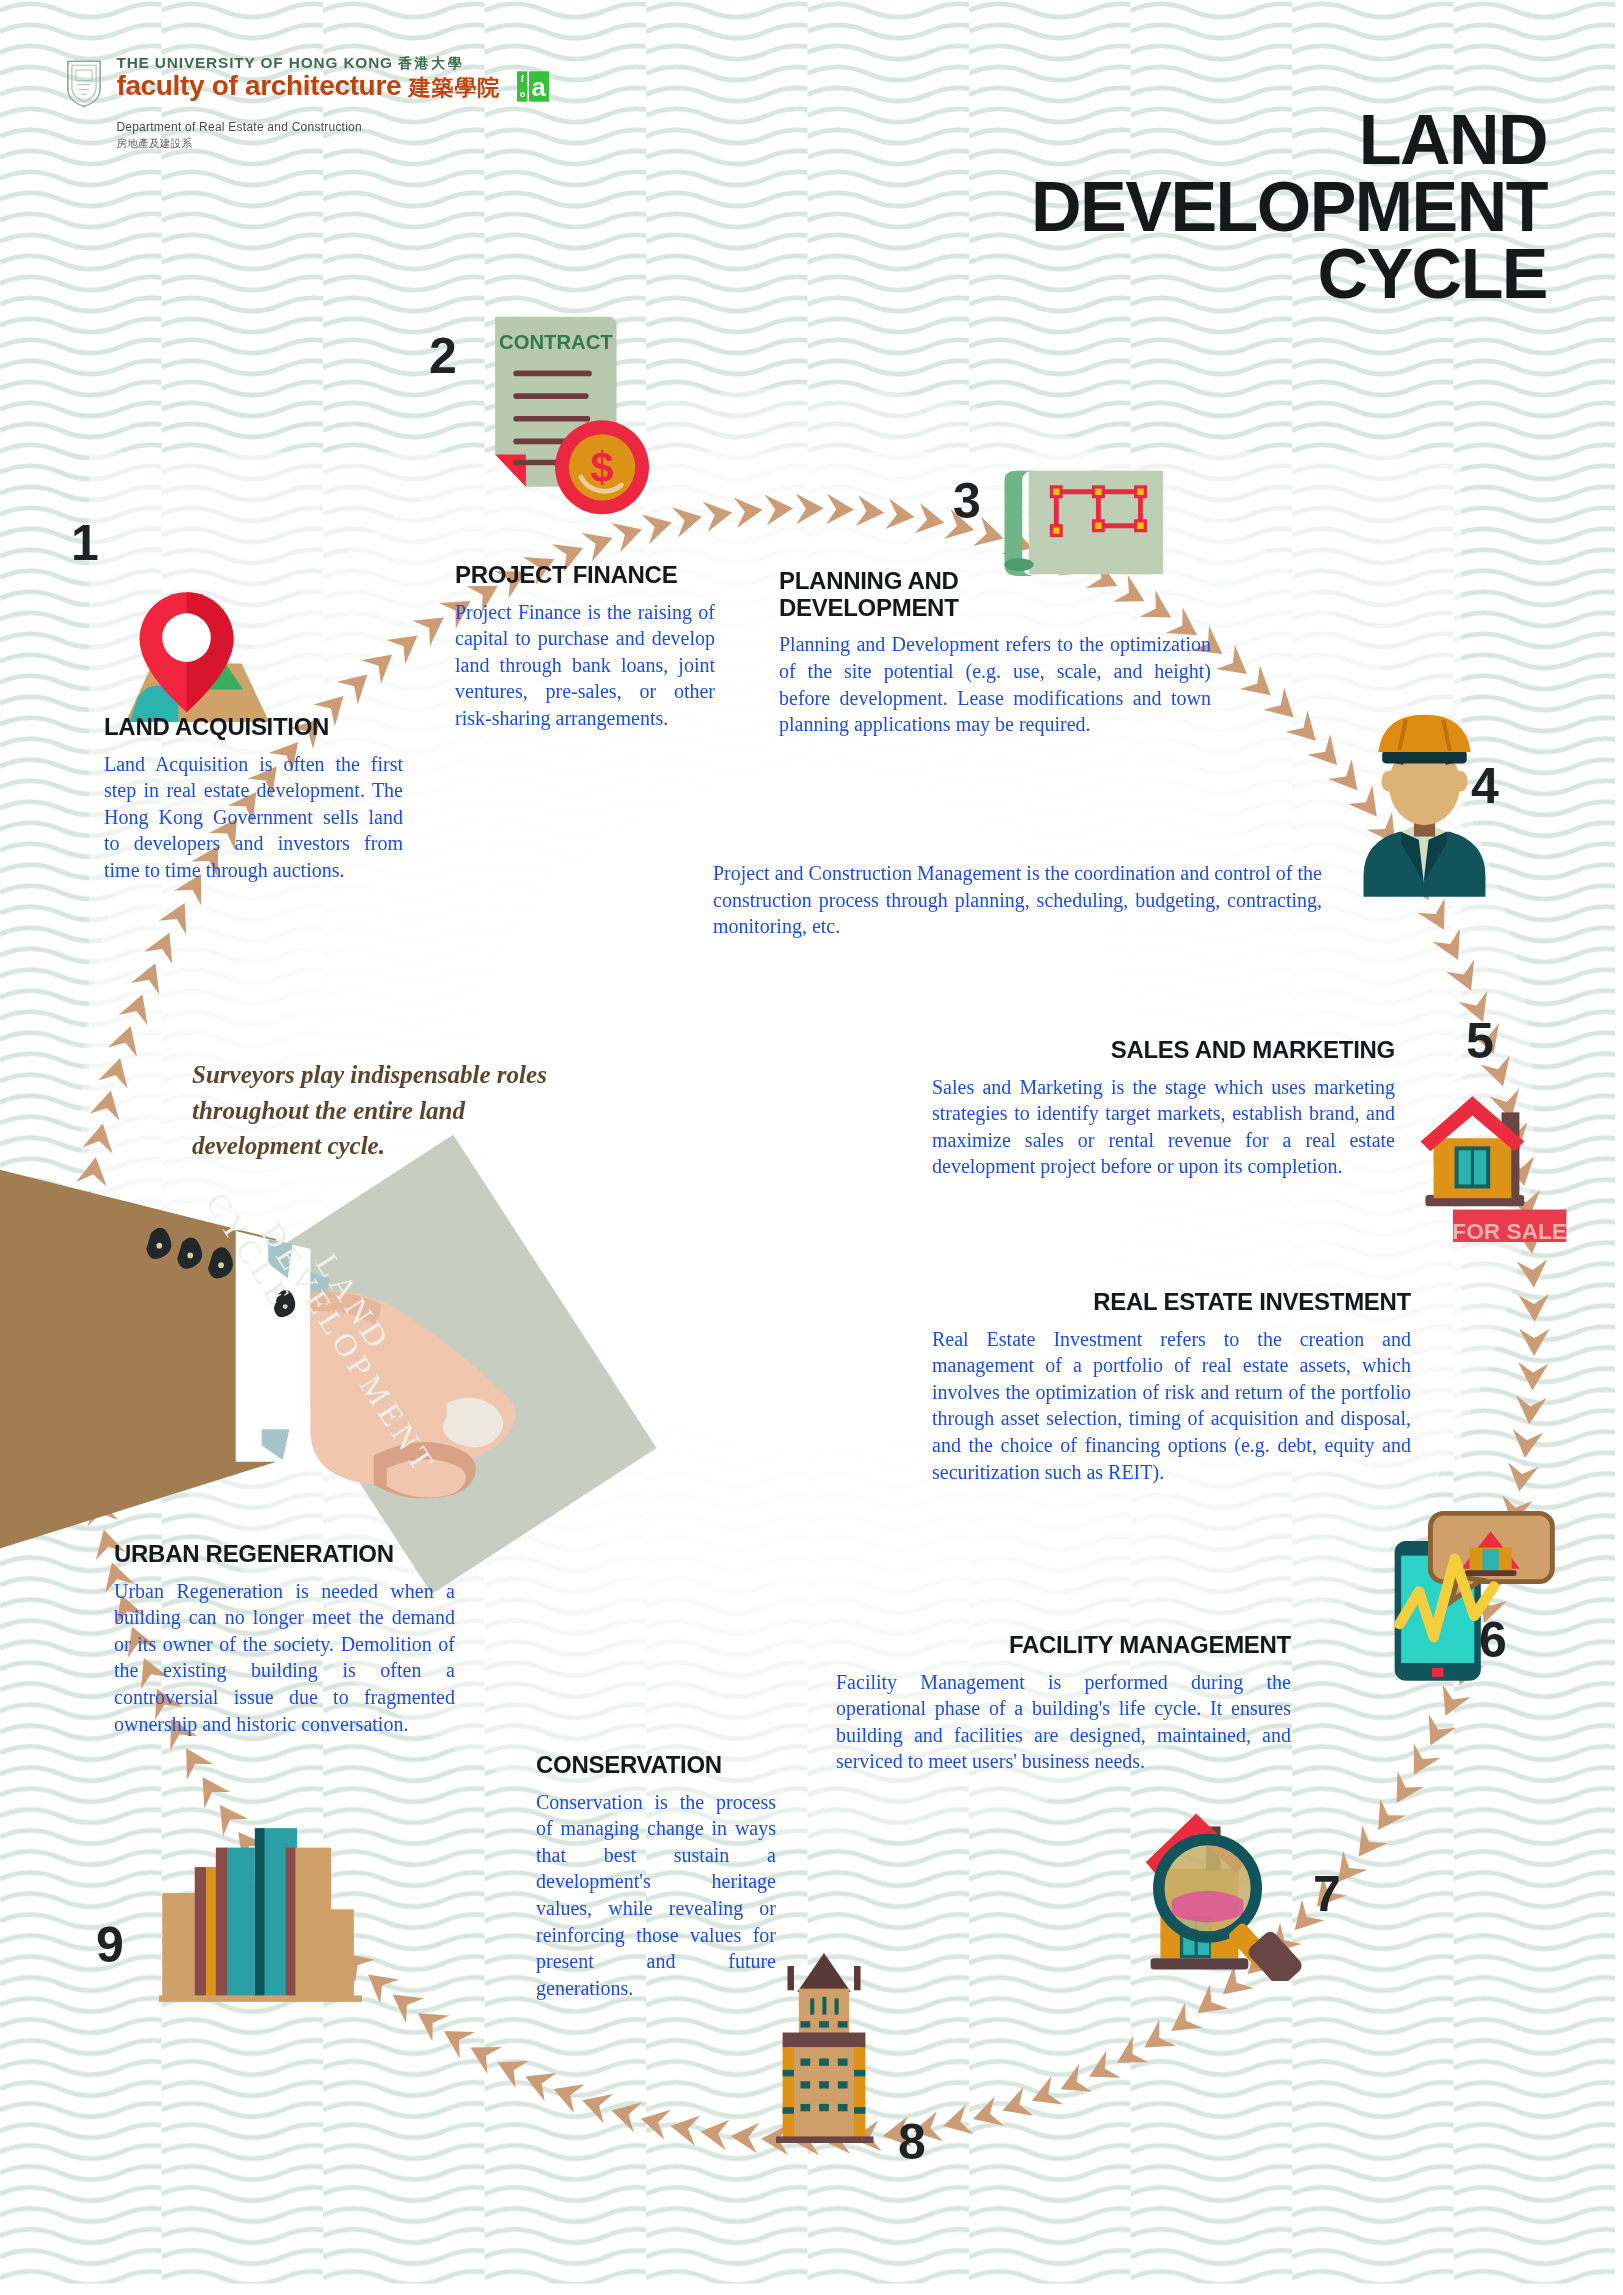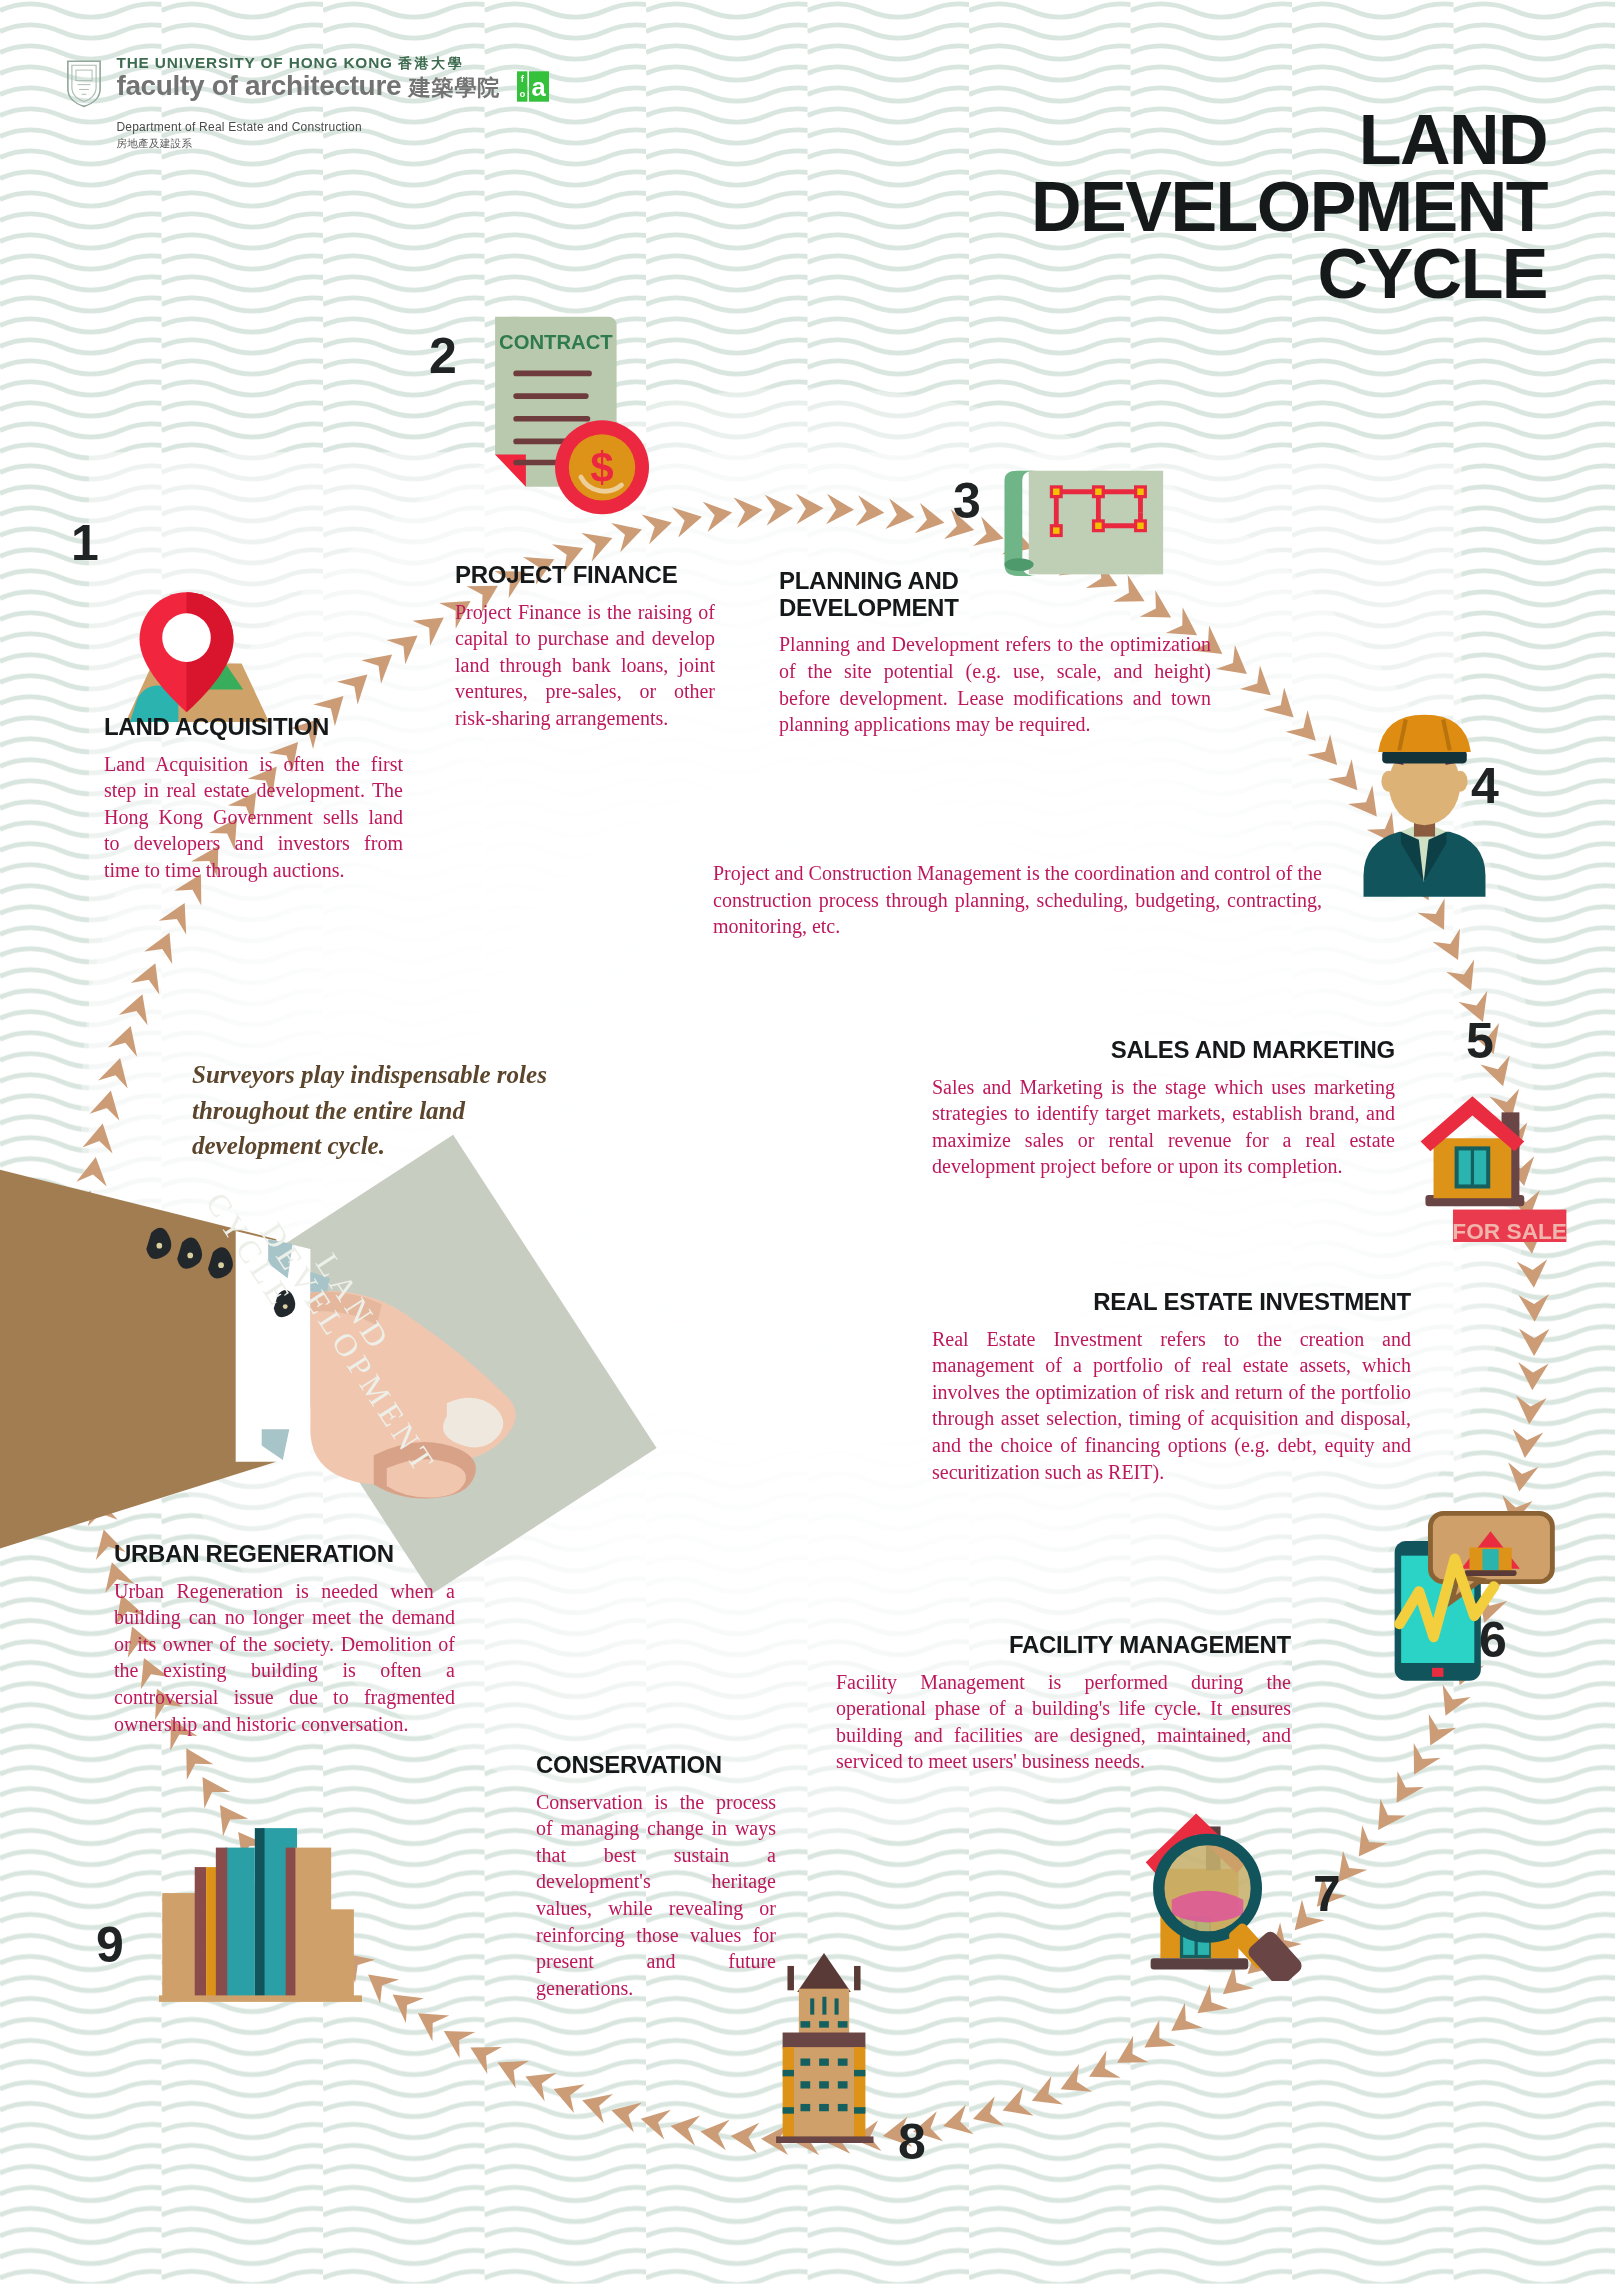--- a/index.html
+++ b/index.html
@@ -15,21 +15,21 @@
   
   .waves{position:absolute;inset:0;z-index:0;pointer-events:none;}
 
   
   .logo-wrap{position:absolute;left:63px;top:55px;z-index:5;display:flex;align-items:flex-start;}
   .crest{width:42px;height:50px;margin-right:11.4px;margin-top:3.2px;}
   .logo-text{display:block;}
   .logo-line1{font-size:15.4px;letter-spacing:.055em;color:#3d6b4f;font-weight:700;line-height:1;white-space:nowrap;
     font-family:"Liberation Sans",sans-serif;}
   .logo-line1 .cn{letter-spacing:.18em;font-size:14px;}
-  .logo-line2{font-size:28px;font-weight:700;color:#737373;line-height:1.08;letter-spacing:-.012em;white-space:nowrap;margin-top:0.8px;}
+  .logo-line2{font-size:28px;font-weight:700;color:#c2410c;line-height:1.08;letter-spacing:-.012em;white-space:nowrap;margin-top:0.8px;}
   .logo-line2 .cn{font-size:22px;letter-spacing:.04em;}
   .fa-mark{display:inline-block;vertical-align:top;margin-left:9.7px;}
   .dept{margin-top:10.6px;font-size:12px;color:#4a4a4a;letter-spacing:.02em;line-height:1.45;white-space:nowrap;}
   .dept .cn2{font-size:10.6px;color:#5a5a5a;display:block;}
 
   
   .poster-title{
     position:absolute;right:68px;top:107px;z-index:6;
     text-align:right;color:#16191a;
     font-weight:700;font-size:70px;line-height:.96;letter-spacing:-.022em;
@@ -40,21 +40,21 @@
   
   .block{position:absolute;z-index:6;}
   .block h3{
     margin:0 0 9.7px 0;
     font-family:"Liberation Sans",sans-serif;
     font-weight:700;font-size:24px;letter-spacing:-.012em;color:#16191a;line-height:1.12;
   }
   .block p{
     margin:0;
     font-family:"Liberation Serif",serif;
-    font-size:20px;line-height:1.33;color:#be185d;text-align:justify;
+    font-size:20px;line-height:1.33;color:#1d4ed8;text-align:justify;
     -webkit-hyphens:none;hyphens:none;
   }
   .align-right h3{text-align:right;}
 
   
   .num{
     position:absolute;z-index:7;
     font-family:"Liberation Sans",sans-serif;
     font-weight:700;font-size:50px;color:#1f2324;line-height:1;
   }

